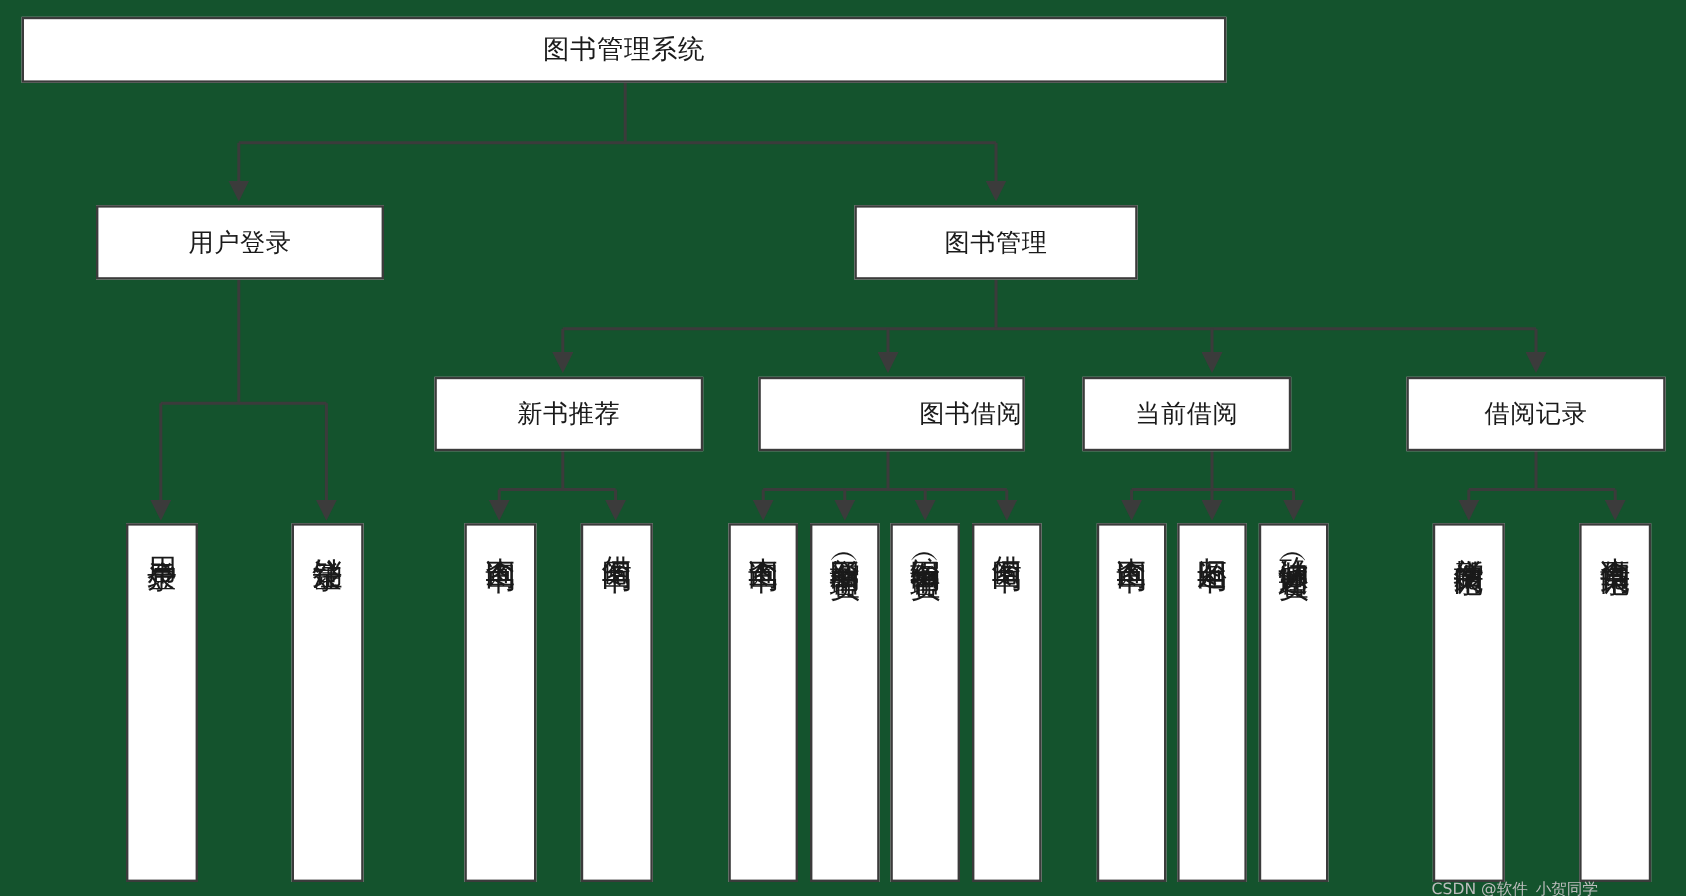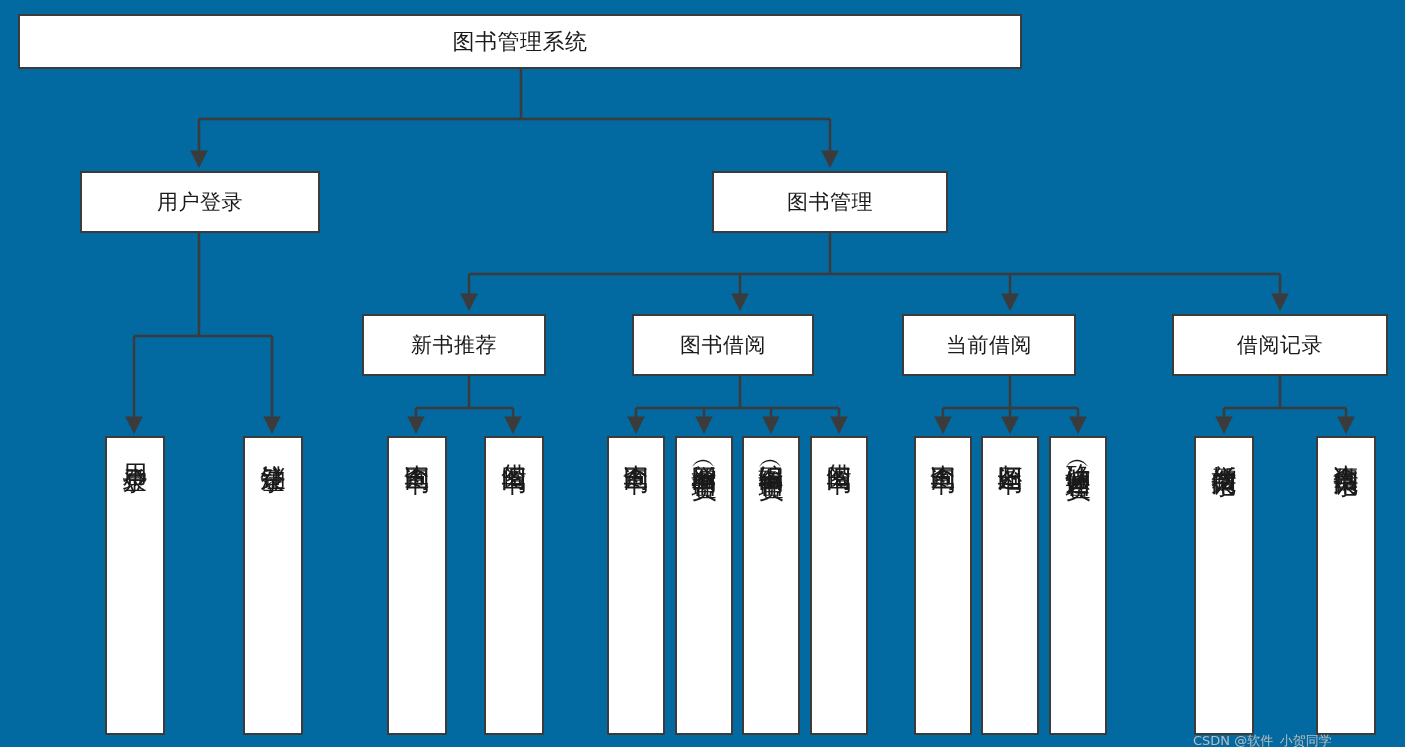--- a/index.html
+++ b/index.html
@@ -8,21 +8,21 @@
     padding: 0;
     background: #ffffff;
   }
   body {
     font-family: "DejaVu Sans", "Liberation Sans", sans-serif;
   }
   #canvas {
     position: relative;
     width: 1405px;
     height: 747px;
-    background: #0369a1;
+    background: #14532d;
     overflow: hidden;
   }
   #edges {
     position: absolute;
     left: 0;
     top: 0;
     width: 1405px;
     height: 747px;
     pointer-events: none;
   }
@@ -137,24 +137,24 @@
     <span class="label">图书管理系统</span>
   </div>
 
   <div class="node horiz" style="left:80px; top:171px; width:240px; height:62px;">
     <span class="label">用户登录</span>
   </div>
   <div class="node horiz" style="left:712px; top:171px; width:236px; height:62px;">
     <span class="label">图书管理</span>
   </div>
 
-  <div class="node horiz" style="left:362px; top:314px; width:184px; height:62px;">
+  <div class="node horiz" style="left:362px; top:314px; width:224px; height:62px;">
     <span class="label">新书推荐</span>
   </div>
-  <div class="node horiz" style="left:632px; top:314px; width:182px; height:62px;">
+  <div class="node horiz" style="left:632px; top:314px; width:222px; height:62px;justify-content:flex-end;">
     <span class="label">图书借阅</span>
   </div>
   <div class="node horiz" style="left:902px; top:314px; width:174px; height:62px;">
     <span class="label">当前借阅</span>
   </div>
   <div class="node horiz" style="left:1172px; top:314px; width:216px; height:62px;justify-content:center;">
     <span class="label">借阅记录</span>
   </div>
 
   <div class="node vert" style="left:105px; top:436px; width:60px; height:299px;">

